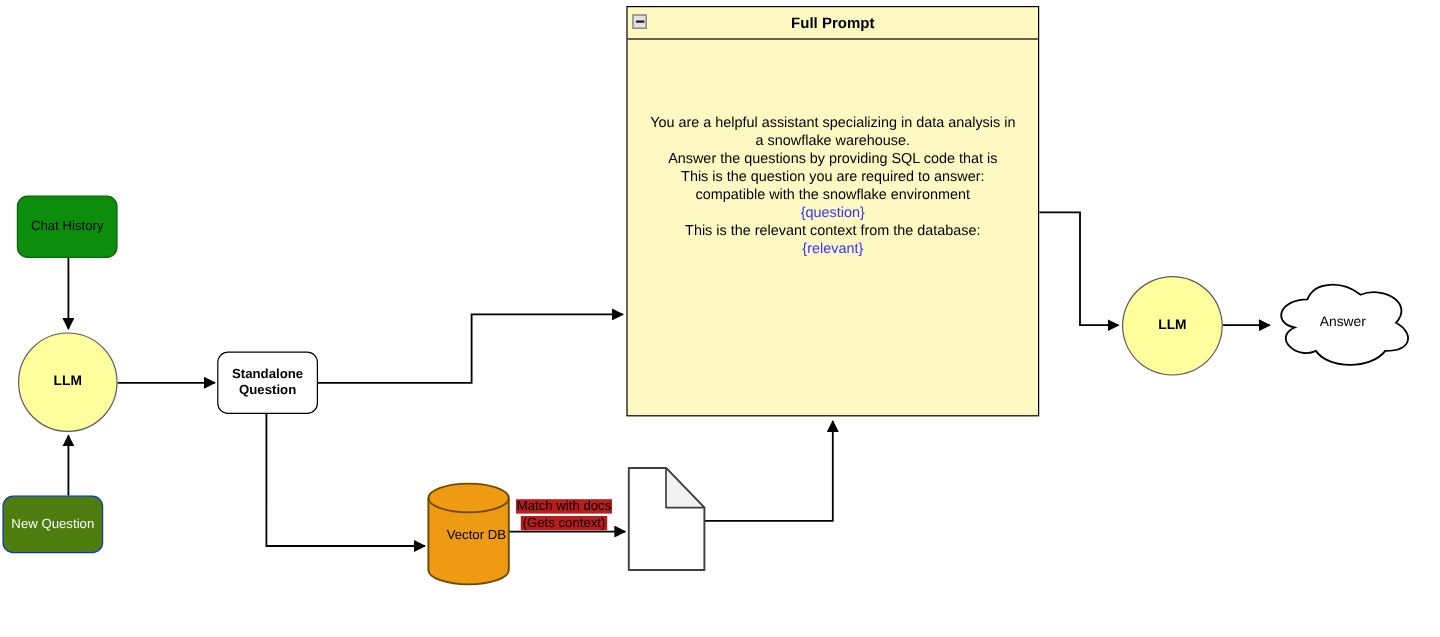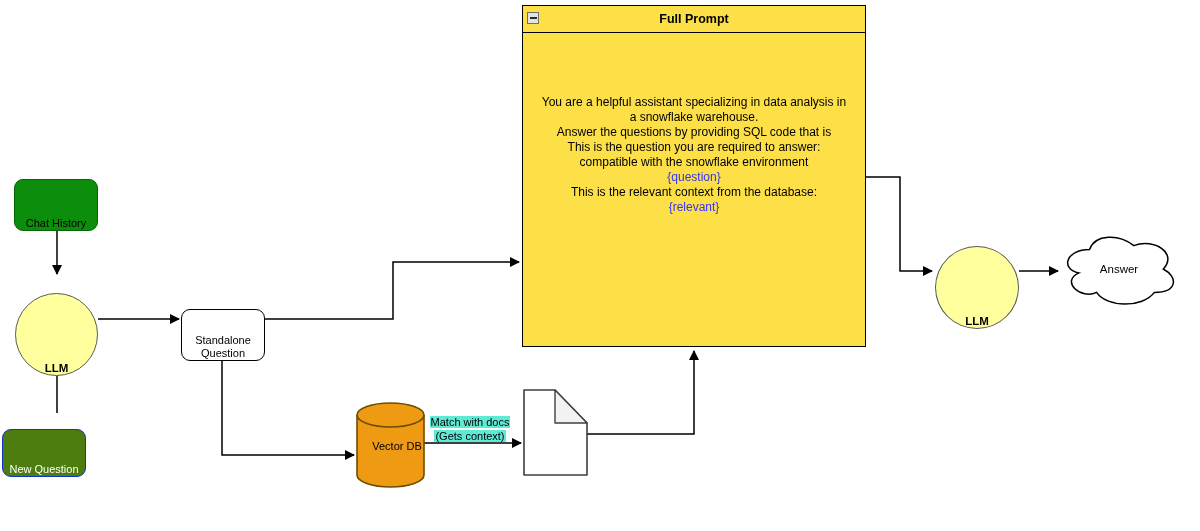--- a/index.html
+++ b/index.html
@@ -2,31 +2,31 @@
 <html><head>
 <meta charset="utf-8">
 <style>
   html,body { margin:0; padding:0; background:#ffffff; }
   .canvas {
     position:relative; width:1200px; height:531px; background:#ffffff;
     font-family:"Liberation Sans", sans-serif; overflow:hidden; color:#000;
   }
   .layer { position:absolute; left:0; top:0; width:1200px; height:531px; }
   .node {
-    position:absolute; display:flex; align-items:flex-end; justify-content:center;
-    text-align:center; box-sizing:border-box; font-size:11px; line-height:13px;margin-top:16px;
+    position:absolute; display:flex; align-items:center; justify-content:center;
+    text-align:center; box-sizing:border-box; font-size:11px; line-height:13px;
   }
   .rounded { border-radius:9px; border:1.3px solid transparent; }
   .circle  { border-radius:50%; border:1.5px solid #595959; font-weight:bold; font-size:11.5px; }
   .plain   { border:1.5px solid #000; border-radius:9px; background:#fff; }
 
   
   .window {
     position:absolute; left:522px; top:5px; width:344px; height:342px;
-    border:1.7px solid #000; background:#fde047; box-sizing:border-box;
+    border:1.7px solid #000; background:#fef9c3; box-sizing:border-box;
   }
   .titlebar {
     position:relative; height:25.5px; border-bottom:1.7px solid #000;
     display:flex; align-items:center; justify-content:center;
     font-weight:bold; font-size:12.5px;
   }
   .collapse-btn {
     position:absolute; left:4px; top:6px; width:12px; height:12px;
     background:#e3e3e3; border:1px solid #6e6e6e; box-sizing:border-box;
     display:flex; align-items:center; justify-content:center; cursor:pointer;
@@ -35,21 +35,21 @@
   .prompt-body {
     position:absolute; left:0; right:0; top:89px;
     font-size:12px; line-height:15px; text-align:center;
   }
   .prompt-line { white-space:nowrap; }
 
   
   .edge-label {
     position:absolute; font-size:11px; line-height:14px; text-align:center;
   }
-  .edge-label span { background:#5eead4; padding:0 1px; }
+  .edge-label span { background:#b91c1c; padding:0 1px; }
   .cyl-label {
     position:absolute; left:357px; top:440px; width:80px; text-align:center;
     font-size:11px;
   }
   .cloud-label {
     position:absolute; left:1060px; top:230px; width:118px; height:78px;
     display:flex; align-items:center; justify-content:center; font-size:11.5px;
   }
 </style>
 </head>
@@ -94,21 +94,21 @@
   </div>
 
   <div class="node circle" style="left: 15px; top: 277px; width: 83px; height: 83px; background-color: rgb(255, 255, 158); border-color: rgb(89, 89, 89);">
     <span>LLM</span>
   </div>
 
   <div class="node rounded" style="left: 2px; top: 413px; width: 84px; height: 48px; background-color: #4d7c0f; border-color: rgb(13, 53, 192); color: rgb(255, 255, 255);">
     <span>New Question</span>
   </div>
 
-  <div class="node plain" style="left: 181px; top: 293px; width: 84px; height: 52px; padding: 0px 6px; background-color: rgb(255, 255, 255); border-color: rgb(0, 0, 0);">
+  <div class="node plain" style="left: 181px; top: 293px; width: 84px; height: 52px; padding: 0px 6px; background-color: rgb(255, 255, 255); border-color: rgb(0, 0, 0); font-weight: bold;">
     <span>Standalone Question</span>
   </div>
 
   <div class="window">
     <div class="titlebar">
       <div class="collapse-btn">
         <div class="bar"></div>
       </div>
       <span>Full Prompt</span>
     </div>

